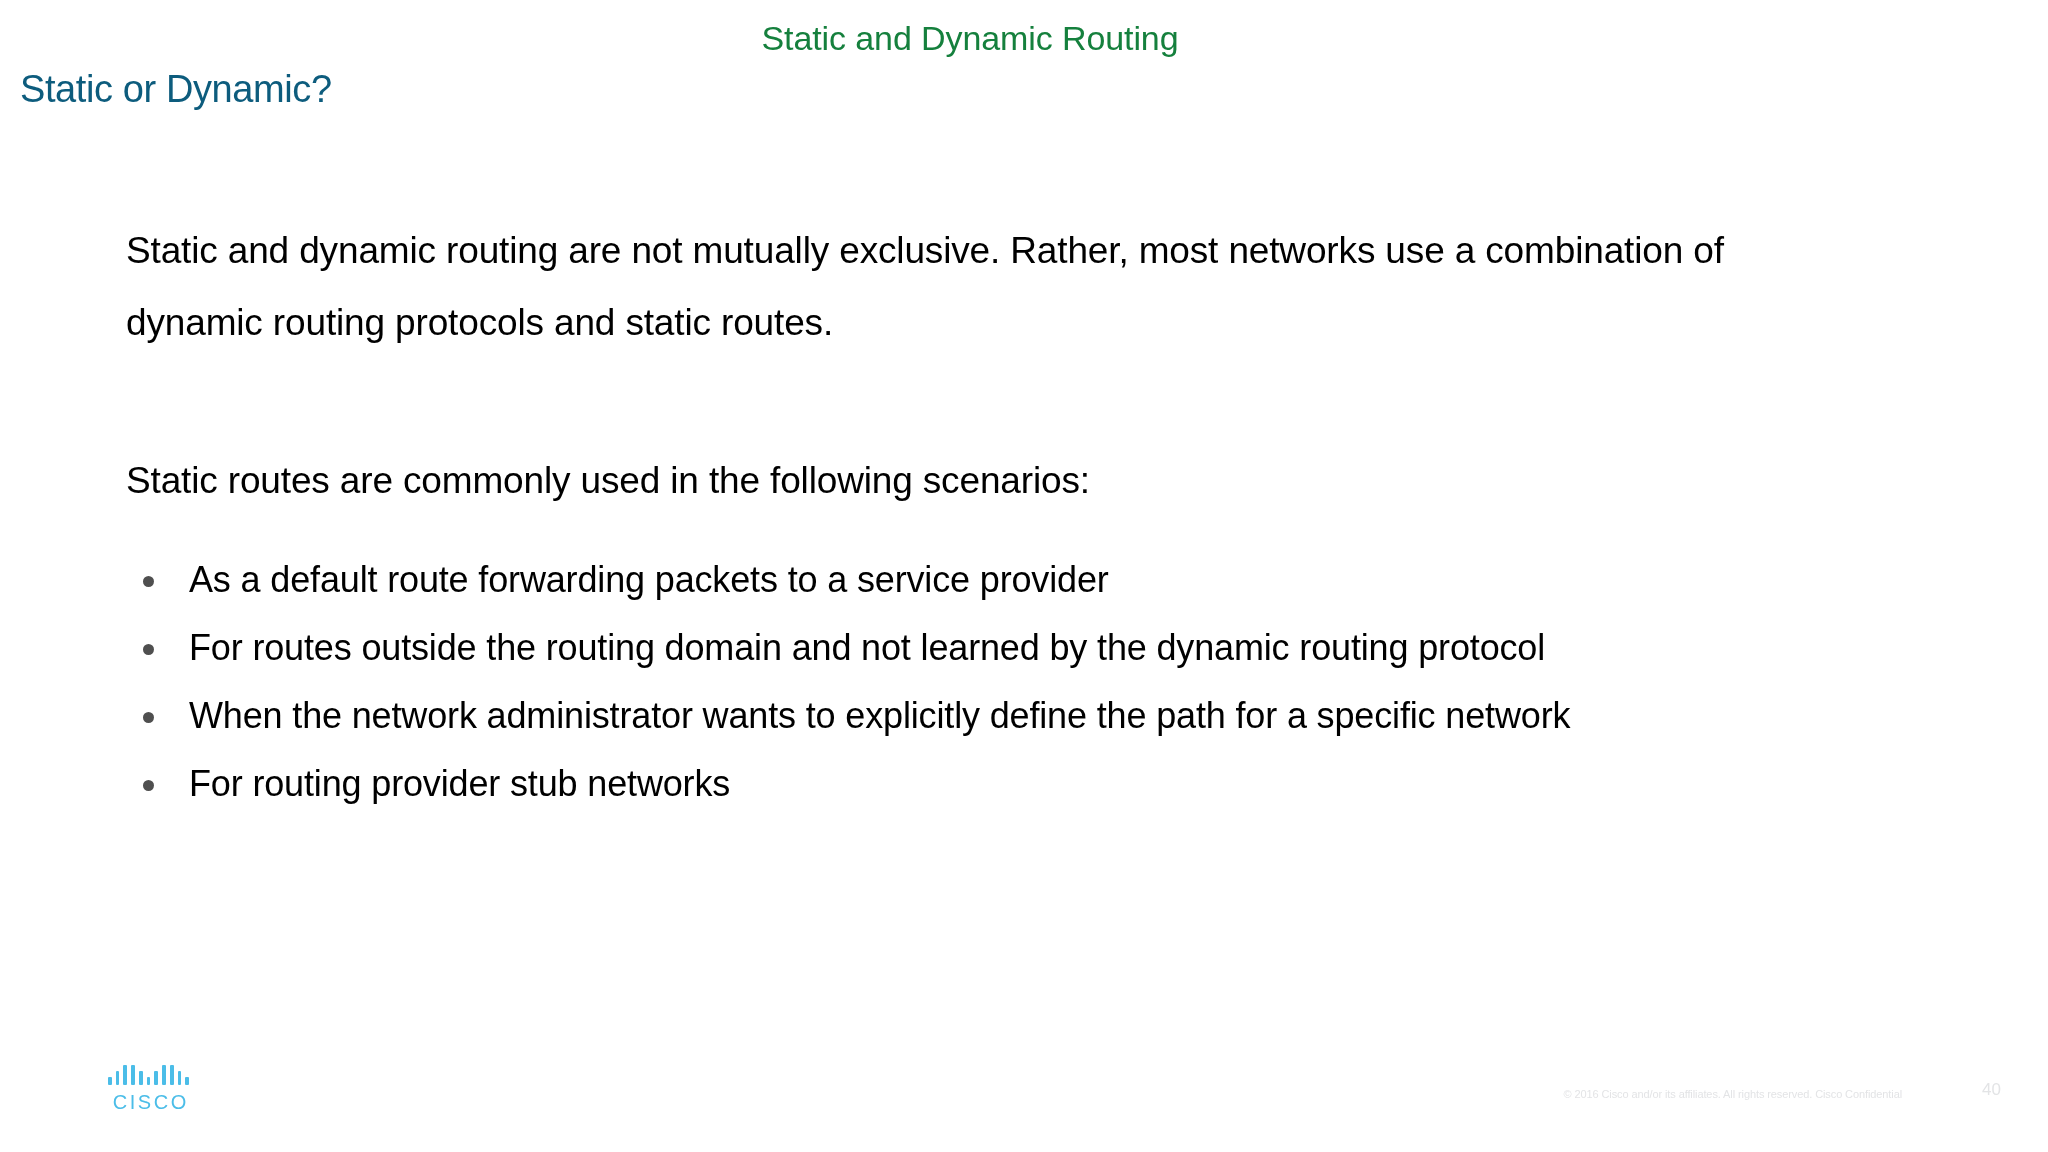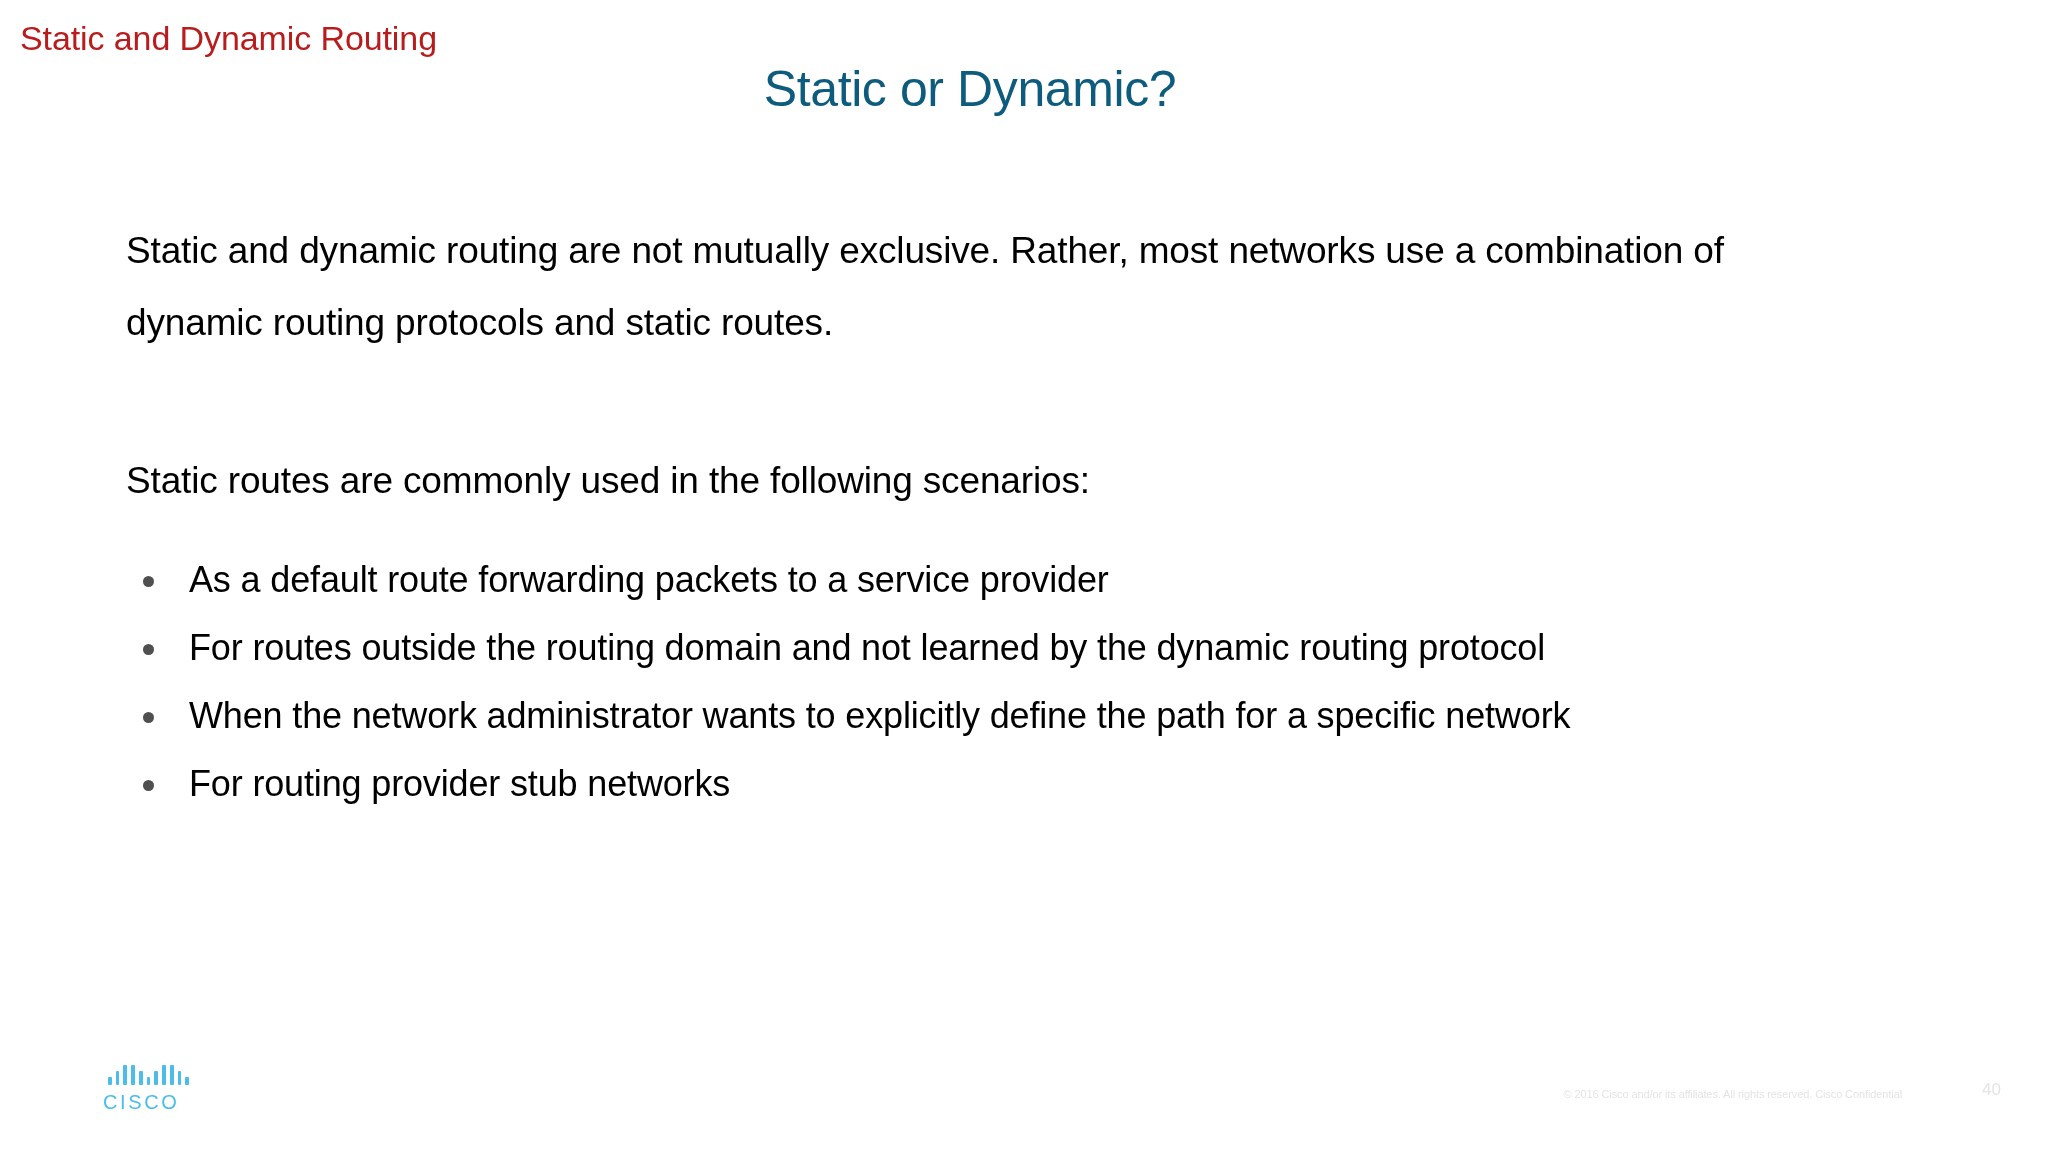--- a/index.html
+++ b/index.html
@@ -23,36 +23,36 @@
   }
 
   
   .header {
     position: absolute;
     left: 20px;
     top: 18px;
     width: 1900px;
   }
   .eyebrow {
-    color: #b91c1c;
+    color: #15803d;
     font-size: 34px;
     line-height: 40px;
     font-weight: 400;
     letter-spacing: -0.1px;
     white-space: nowrap;
+    text-align: center;
   }
   .slide-title {
     color: #0d5c7d;
-    font-size: 50px;
+    font-size: 38px;
     line-height: 58px;
     font-weight: 400;
     letter-spacing: -0.4px;
     margin-top: 2px;
     white-space: nowrap;
-    text-align: center;
   }
 
   
   .body-block {
     position: absolute;
     left: 126px;
     top: 178px;
     width: 1800px;
   }
 
@@ -126,20 +126,21 @@
   }
   .b-s { height: 8px; }
   .b-m { height: 14px; }
   .b-l { height: 20px; }
   .logo-word {
     margin-top: 6px;
     color: #4bbde8;
     font-size: 20px;
     letter-spacing: 2.6px;
     font-weight: 400;
+    text-align: right;
   }
 
   .footer-legal {
     position: absolute;
     right: 146px;
     bottom: 52px;
     color: #e3e4e6;
     font-size: 11px;
     letter-spacing: -0.1px;
     white-space: nowrap;

